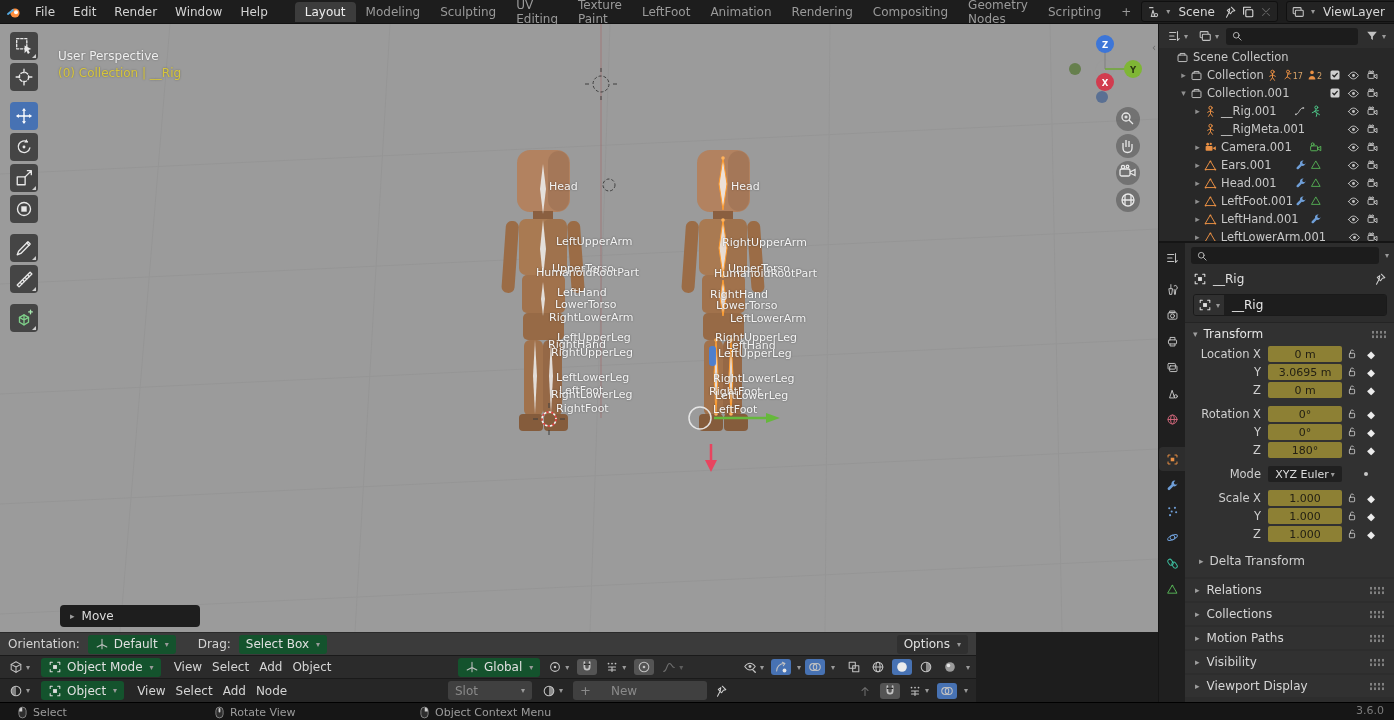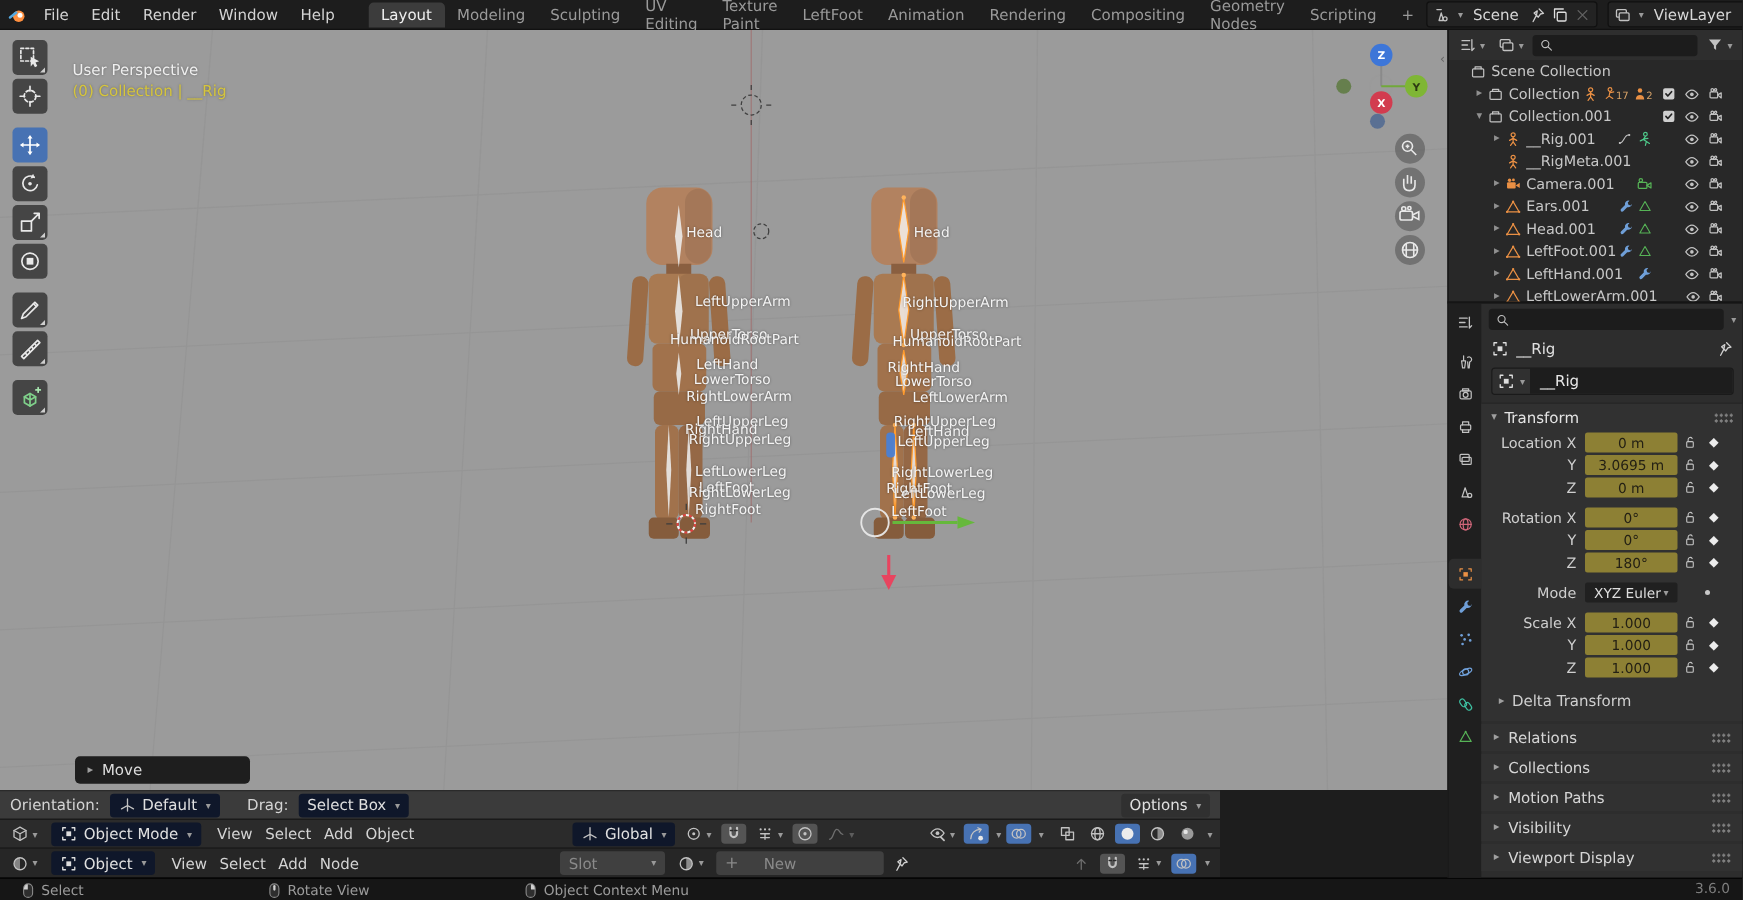--- a/index.html
+++ b/index.html
@@ -36,21 +36,21 @@
             border-radius:4px;display:flex;align-items:center;padding:0 10px;color:#dcdcdc;gap:7px;box-sizing:border-box;}
   #navgizmo{position:absolute;left:1058px;top:4px;width:96px;height:195px;}
   .axis-ball-label{font-size:8.5px;font-weight:bold;}
   #vp-collapse{position:absolute;right:2px;top:18px;color:#666;font-size:10px;}
   
   .hbar{position:absolute;left:0;width:976px;box-sizing:border-box;}
   #toolsettings{top:632px;height:23px;background:#3b3b3b;border-top:1px solid #2a2a2a;}
   #vpheader{top:655px;height:23px;background:#2b2b2b;border-top:1px solid #1a1a1a;}
   #shheader{top:678px;height:24px;background:#262626;border-top:1px solid #1a1a1a;}
   .hgroup{position:absolute;top:0;height:100%;display:flex;align-items:center;gap:8px;}
-  .dd{display:flex;align-items:center;background:#0f172a;border-radius:3px;padding:1px 7px;gap:5px;height:17px;color:#e0e0e0;}
+  .dd{display:flex;align-items:center;background:#14532d;border-radius:3px;padding:1px 7px;gap:5px;height:17px;color:#e0e0e0;}
   .dd.dim{color:#8a8a8a;background:#404040;}
   .hbtn{display:flex;align-items:center;padding:1px 3px;border-radius:3px;gap:1px;}
   .hbtn.on{background:#545454;}
   .hbtn.blue{background:#4772b3;}
   .hbtn.dim{opacity:.45;}
   .menu-sm{color:#d4d4d4;padding:0 5px;}
   .lbl{color:#d4d4d4;}
   
   #statusbar{position:absolute;left:0;top:702px;width:100%;height:18px;background:#161616;border-top:1px solid #000;}
   .status-item{position:absolute;top:0;height:18px;display:flex;align-items:center;gap:6px;color:#9c9c9c;font-size:11px;}

